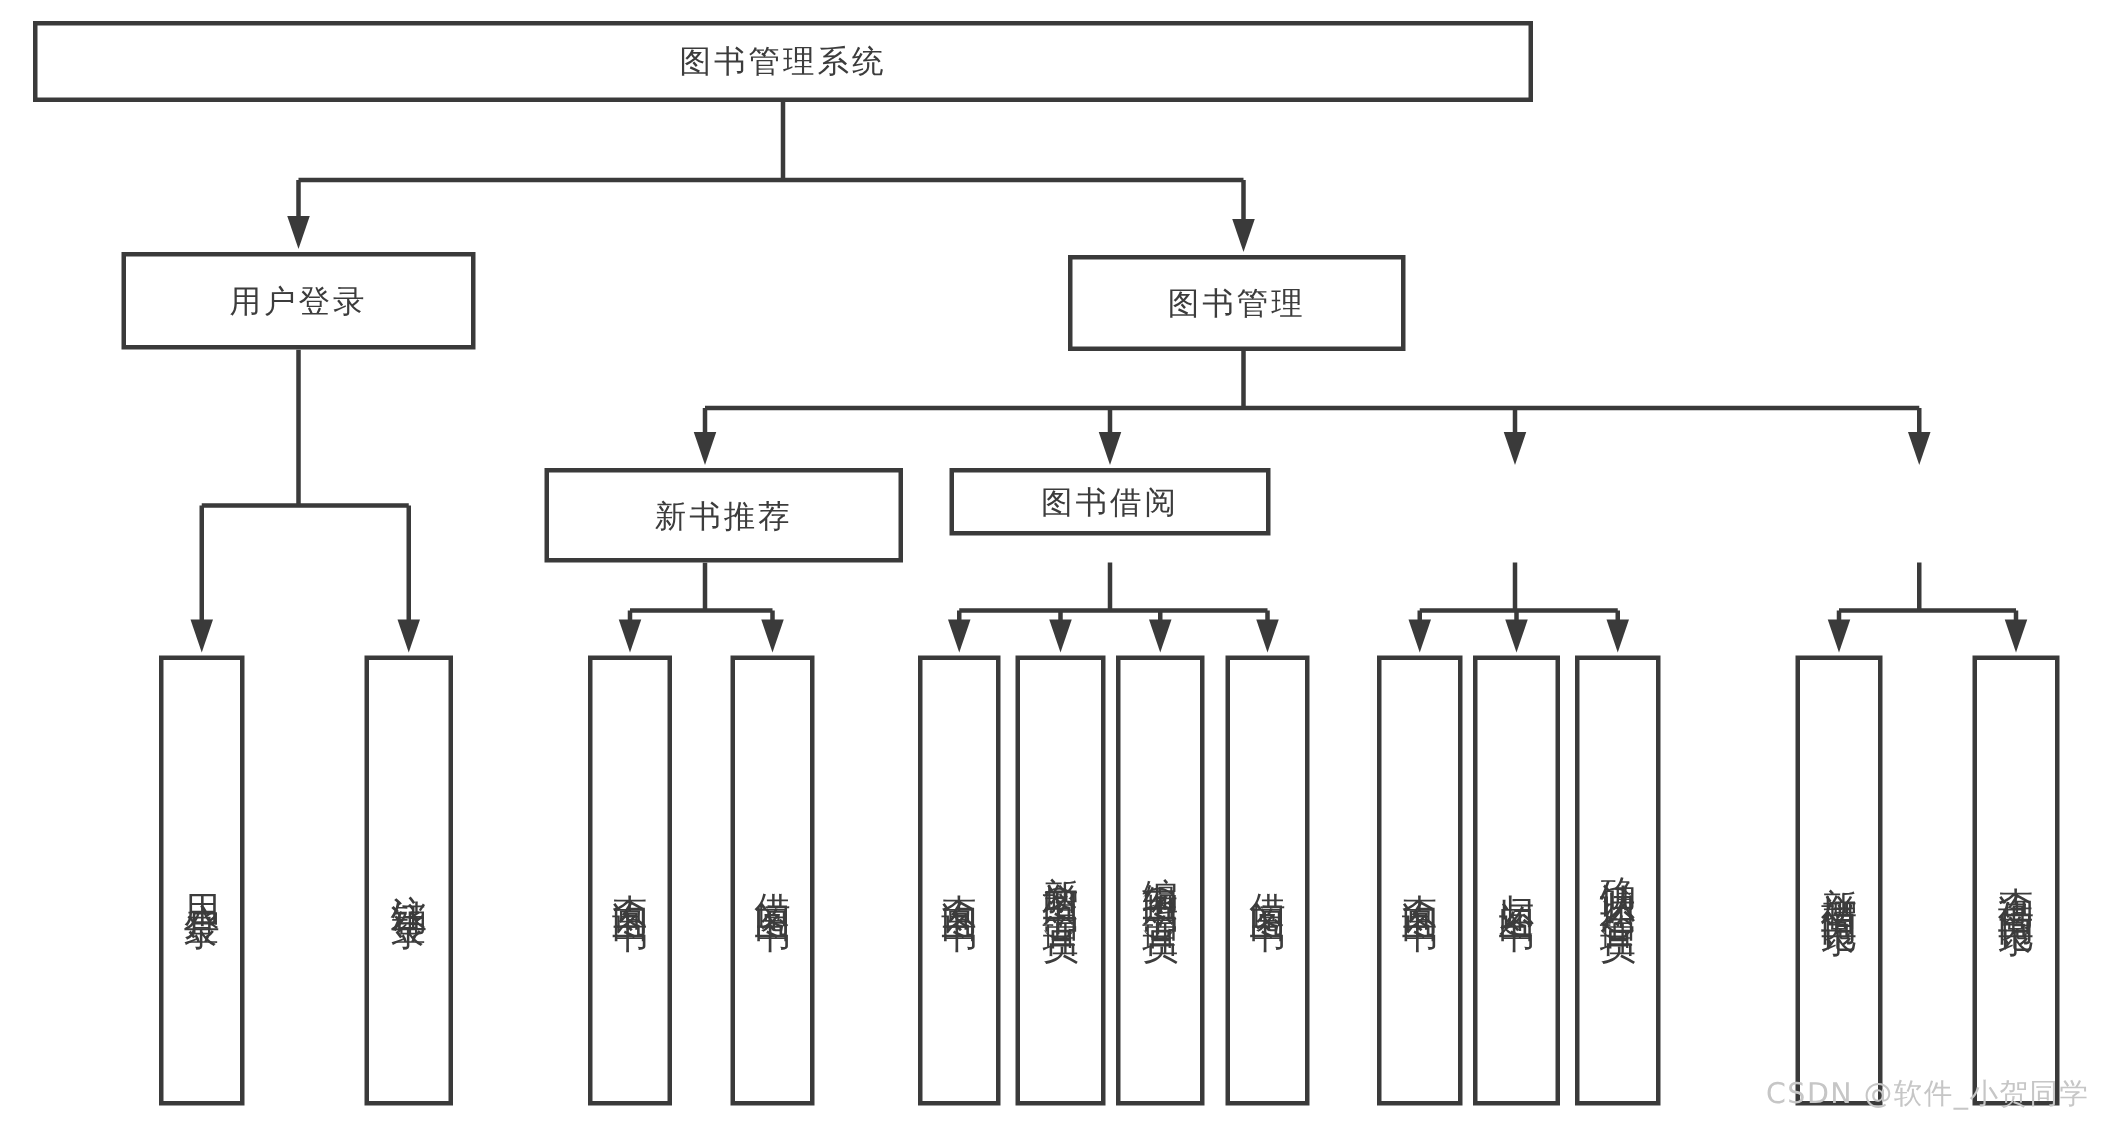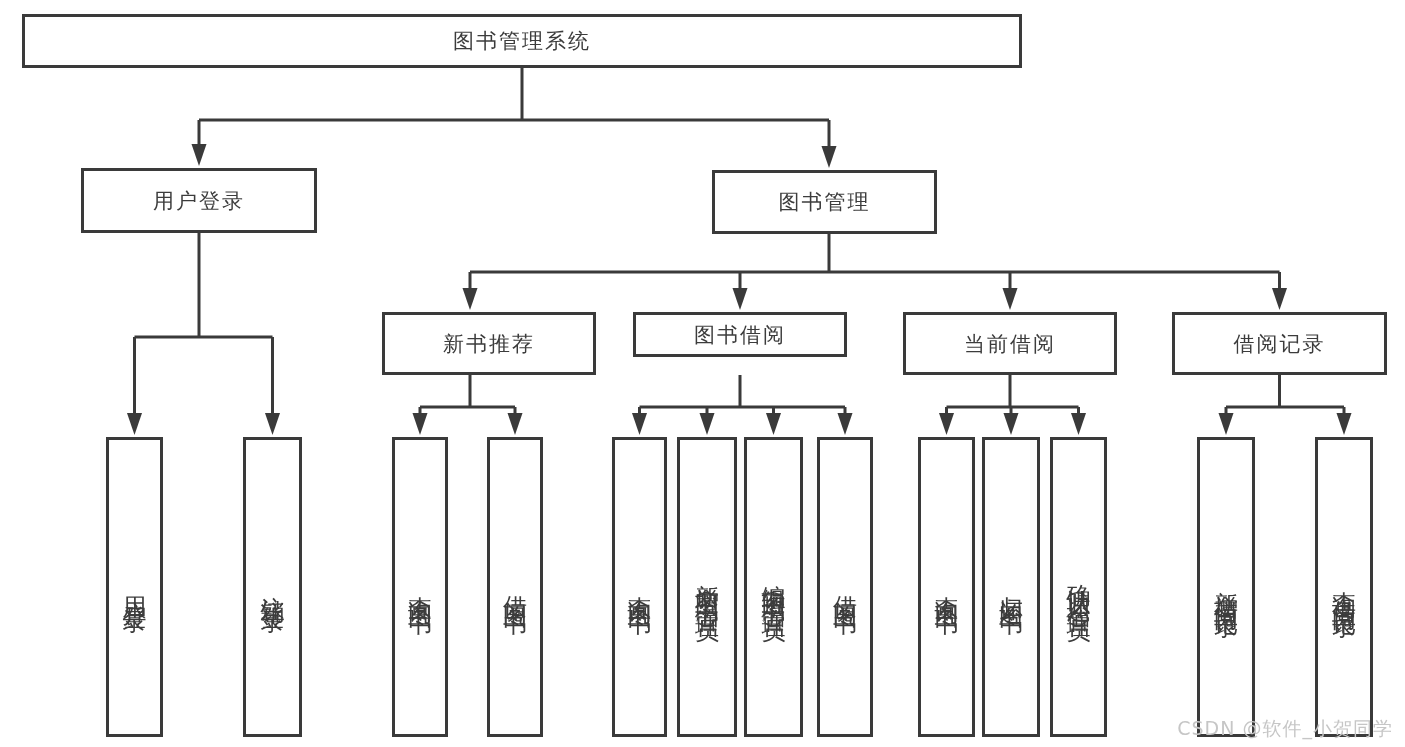--- a/index.html
+++ b/index.html
@@ -73,31 +73,25 @@
     <span class="lbl">图书管理系统</span>
   </div>
 
   <div class="node h" style="left:81px;top:168px;width:236px;height:65px">
     <span class="lbl">用户登录</span>
   </div>
   <div class="node h" style="left:712px;top:170px;width:225px;height:64px">
     <span class="lbl">图书管理</span>
   </div>
 
-  <div class="node h" style="left:382px;top:312px;width:214px;height:63px">
+  <div class="node h" style="left:363px;top:312px;width:239px;height:63px">
     <span class="lbl">新书推荐</span>
   </div>
   <div class="node h" style="left:633px;top:312px;width:214px;height:45px">
     <span class="lbl">图书借阅</span>
-  </div>
-  <div class="node h" style="left:903px;top:312px;width:214px;height:63px">
-    <span class="lbl">当前借阅</span>
-  </div>
-  <div class="node h" style="left:1172px;top:312px;width:215px;height:63px">
-    <span class="lbl">借阅记录</span>
   </div>
 
   <div class="node v" style="left:106px;top:437px;width:57px;height:300px">
     <span class="lbl">用户登录</span>
   </div>
   <div class="node v" style="left:243px;top:437px;width:59px;height:300px">
     <span class="lbl">注销登录</span>
   </div>
 
   <div class="node v" style="left:392px;top:437px;width:56px;height:300px">

